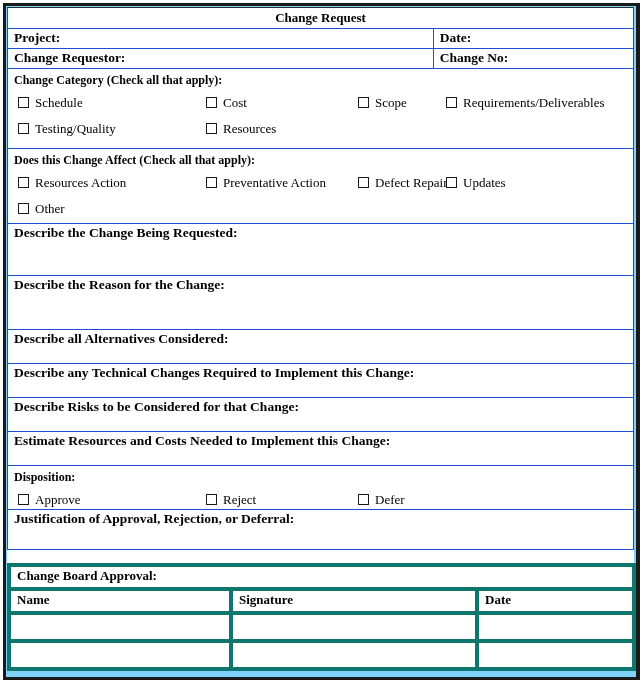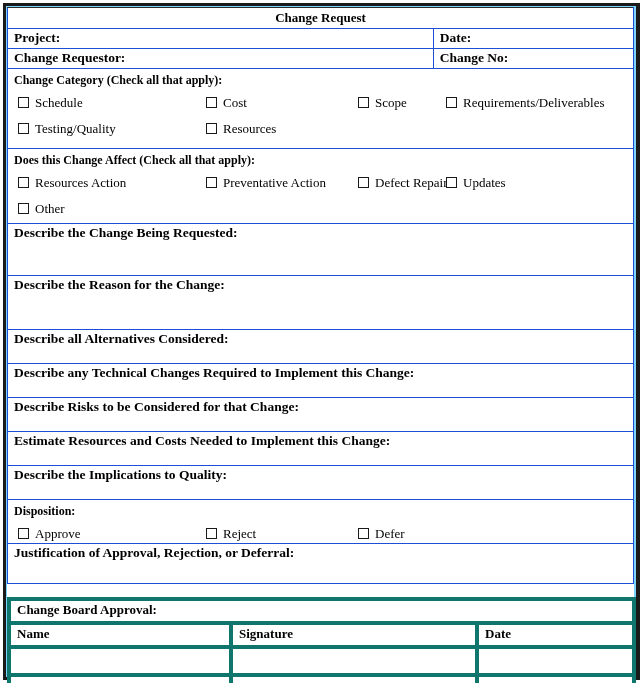--- a/index.html
+++ b/index.html
@@ -226,25 +226,20 @@
             <span class="lbl">Describe Risks to be Considered for that Change:</span>
           </td>
         </tr>
 
         <tr>
           <td colspan="2" style="height:32px">
             <span class="lbl">Estimate Resources and Costs Needed to Implement this Change:</span>
           </td>
         </tr>
 
-        <tr>
-          <td colspan="2" style="height:32px">
-            <span class="lbl">Describe the Implications to Quality:</span>
-          </td>
-        </tr>
 
         <tr>
           <td colspan="2">
             <div class="sect-head">Disposition:</div>
             <div class="cb-line" style="height:22px">
               <span class="cb c0"><span class="box"></span><span>Approve</span></span>
               <span class="cb c1"><span class="box"></span><span>Reject</span></span>
               <span class="cb c2"><span class="box"></span><span>Defer</span></span>
             </div>
           </td>

